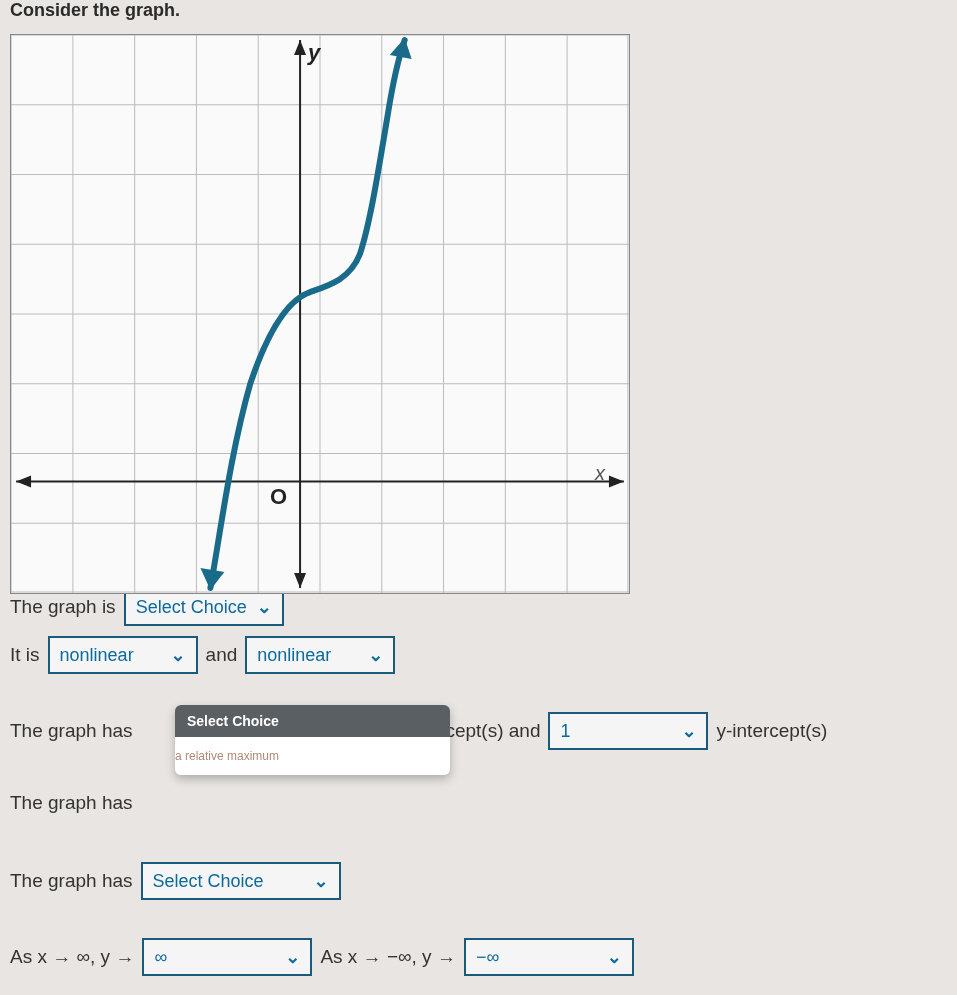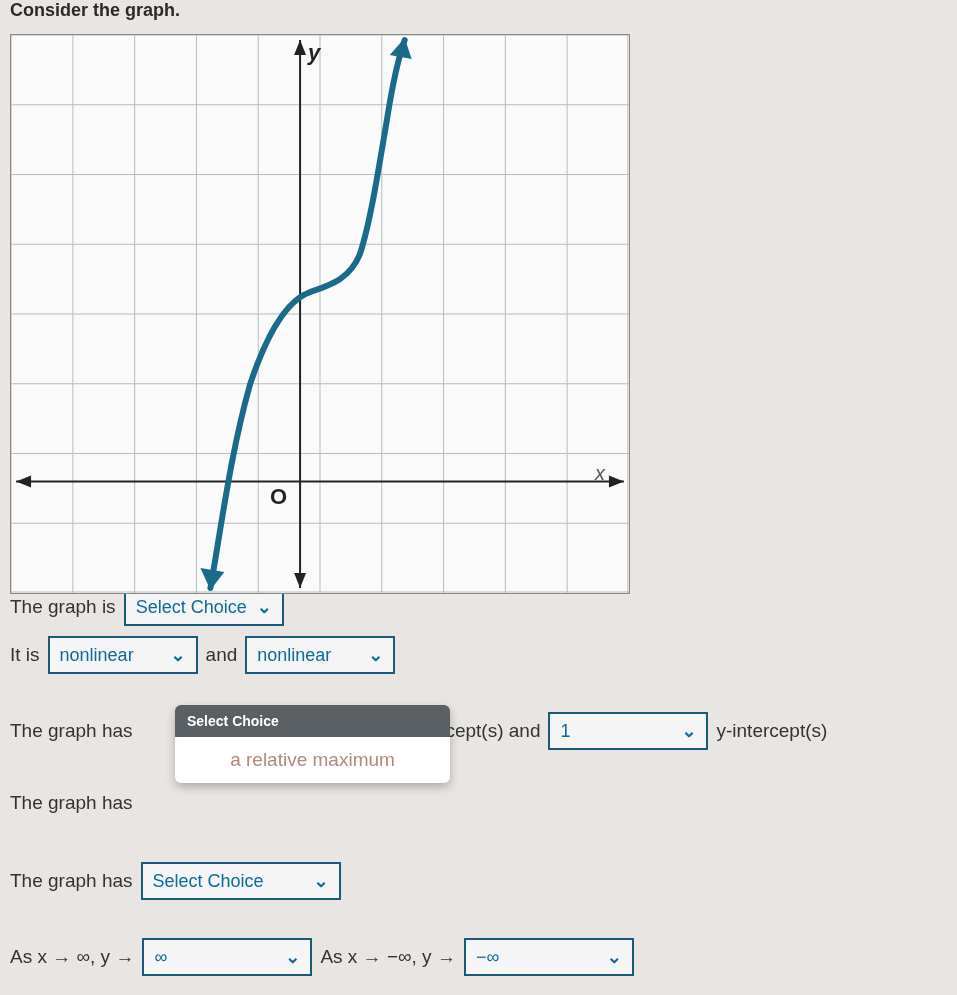--- a/index.html
+++ b/index.html
@@ -95,25 +95,24 @@
     z-index: 5;
   }
   .open-menu .hdr {
     background: #5a5f63;
     color: #fff;
     font-size: 14px;
     font-weight: bold;
     padding: 8px 12px;
   }
   .open-menu .opt {
-    padding: 12px 12px;
-    font-size: 19px;
+    padding: 12px 0;
+    font-size: 12px;
     color: #b08a7a;
     cursor: pointer;
-    text-align: center;
   }
   .intercept-row {
     display: flex;
     align-items: center;
     gap: 8px;
     width: 950px;
   }
 </style>
 </head>
 <body>

